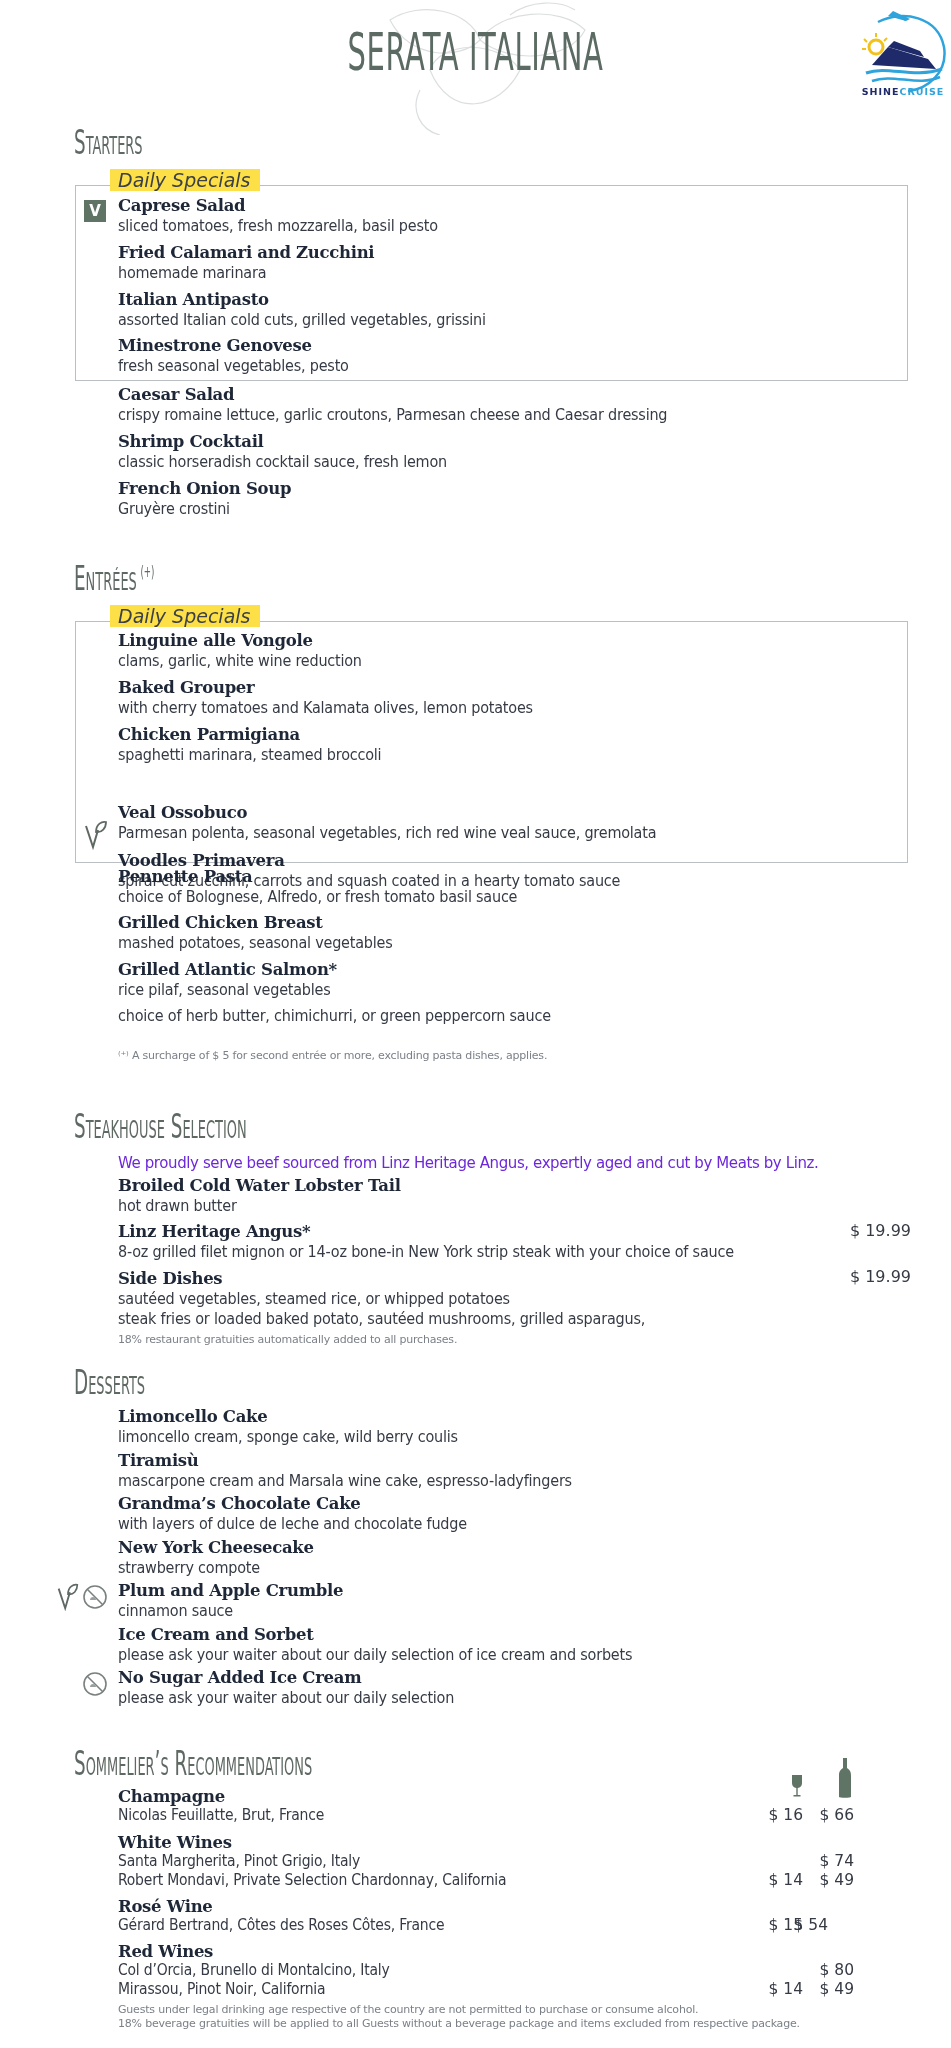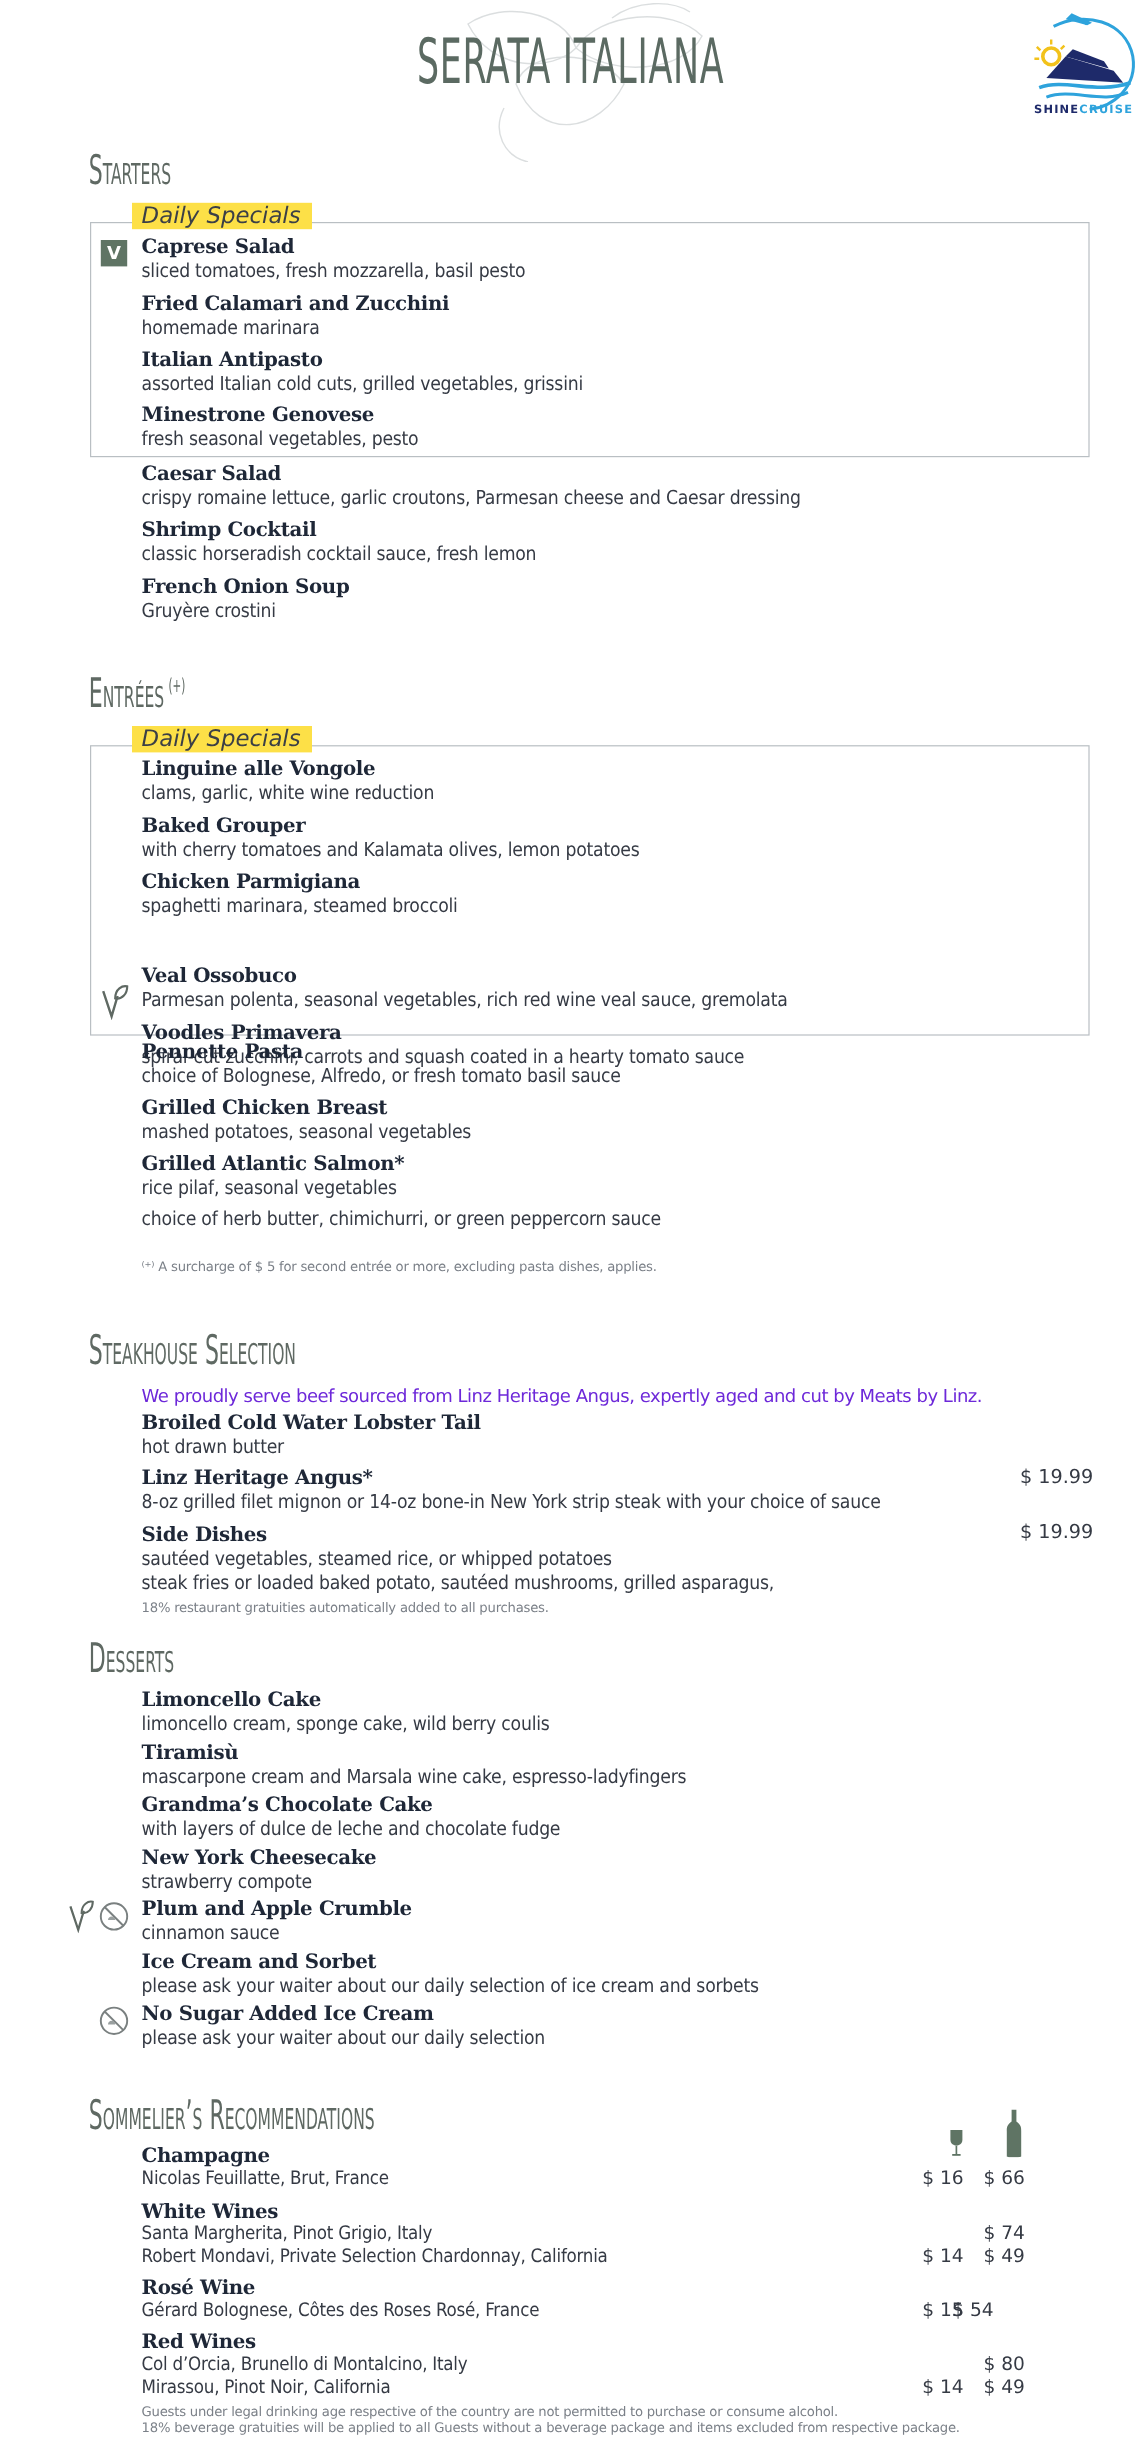--- a/index.html
+++ b/index.html
@@ -241,21 +241,21 @@
 <div class="wine-line" style="top:1852px;">Santa Margherita, Pinot Grigio, Italy</div>
 <div class="wine-price" style="top:1852px;left:759px;"></div>
 <div class="wine-price" style="top:1852px;left:810px;">$ 74</div>
 <div class="wine-line" style="top:1871px;">Robert Mondavi, Private Selection Chardonnay, California</div>
 <div class="wine-price" style="top:1871px;left:759px;">$ 14</div>
 <div class="wine-price" style="top:1871px;left:810px;">$ 49</div>
 
 <div class="item" style="top:1897px;">
   <div class="name">Rosé Wine</div>
 </div>
-<div class="wine-line" style="top:1916px;">Gérard Bolognese, Côtes des Roses Rosé, France</div>
+<div class="wine-line" style="top:1916px;">Gérard Bertrand, Côtes des Roses Côtes, France</div>
 <div class="wine-price" style="top:1916px;left:759px;">$ 15</div>
 <div class="wine-price" style="top:1916px;left:784px;">$ 54</div>
 
 <div class="item" style="top:1942px;">
   <div class="name">Red Wines</div>
 </div>
 <div class="wine-line" style="top:1961px;">Col d’Orcia, Brunello di Montalcino, Italy</div>
 <div class="wine-price" style="top:1961px;left:759px;"></div>
 <div class="wine-price" style="top:1961px;left:810px;">$ 80</div>
 <div class="wine-line" style="top:1980px;">Mirassou, Pinot Noir, California</div>

